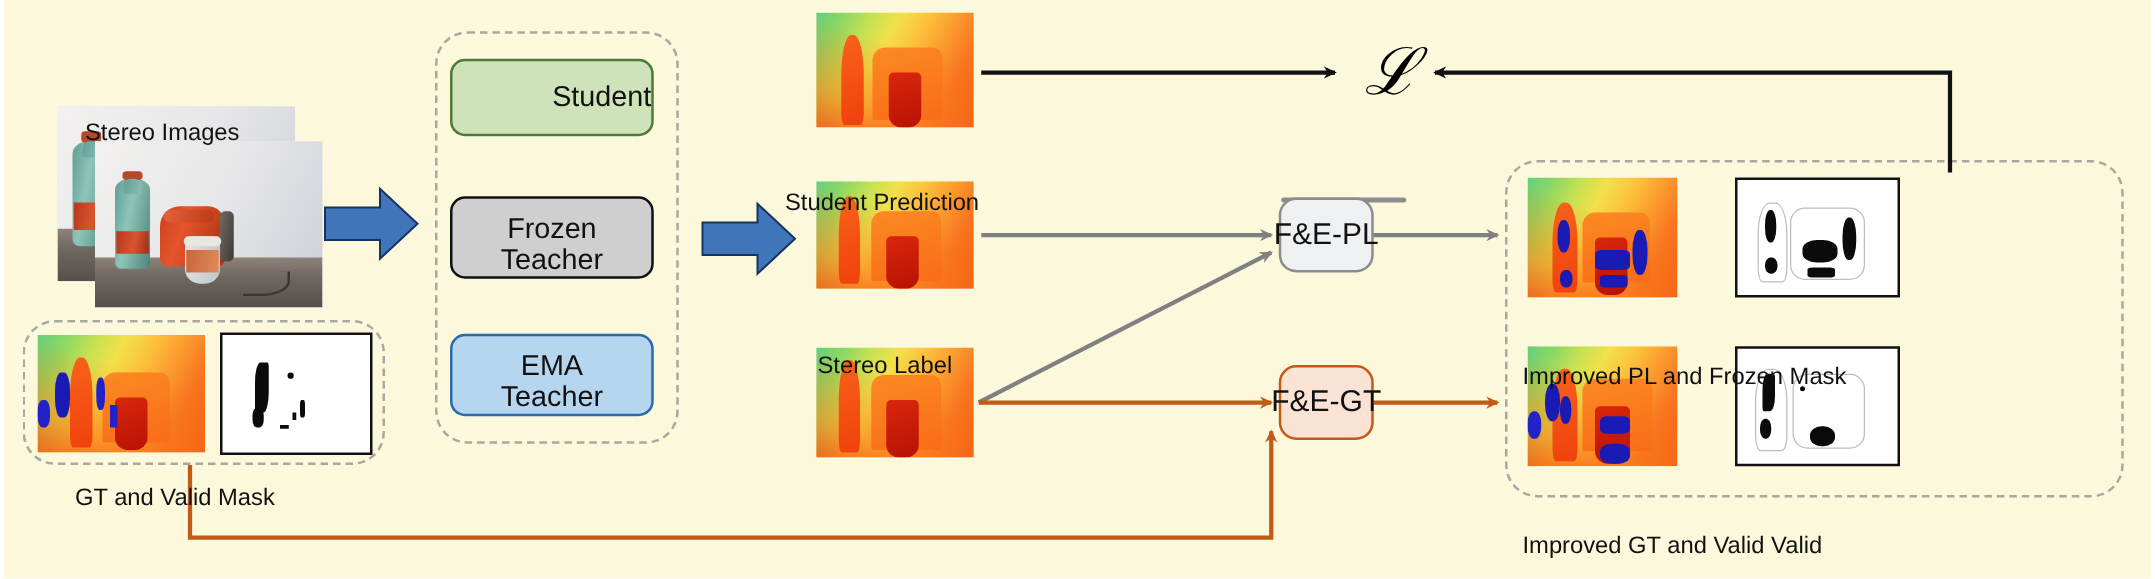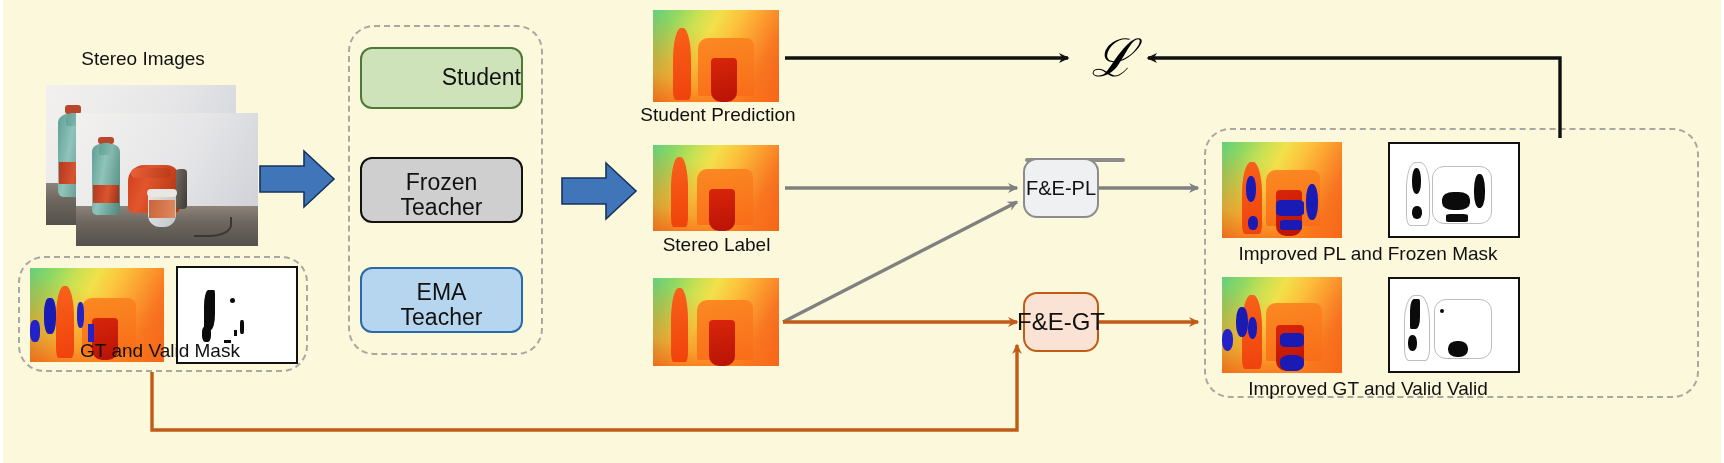--- a/index.html
+++ b/index.html
@@ -31,22 +31,23 @@
     width: 1724px;
     height: 463px;
     z-index: 5;
   }
 
   .caption {
     position: absolute;
     font-size: 19px;
     color: #111111;
     white-space: nowrap;
-    text-align: center;
+    text-align: left;
     z-index: 20;
+    margin-top: 48px;
   }
 
   
   .dash-group {
     position: absolute;
     border: 2.5px dashed #a8a8a0;
     border-radius: 26px;
     box-sizing: border-box;
     z-index: 4;
   }
@@ -345,21 +346,21 @@
   </div>
 
   <div style="position:absolute; left:1085px; top:30px; width:56px; height:58px;
               font-family:'Liberation Serif', serif; font-style:italic;
               font-size:52px; color:#000000; text-align:center; line-height:58px;
               z-index:22;">ℒ</div>
 
   <div class="proc-box proc-pl" style="left:1025px; top:158px; width:100px; height:0px;"></div>
 
   <div class="proc-box proc-pl" style="left:1023px; top:158px; width:76px; height:60px;">
-    <span style="font-size:20px; white-space:nowrap;">F&amp;E-PL</span>
+    <span style="font-size:24px; white-space:nowrap;">F&amp;E-PL</span>
   </div>
 
   <div class="proc-box proc-gt" style="left:1023px; top:292px; width:76px; height:60px;justify-content:center;">
     <span style="font-size:24px; white-space:nowrap;">F&amp;E-GT</span>
   </div>
 
   <div class="dash-group" style="left:1204px; top:128px; width:495px; height:270px;"></div>
 
   <div class="dmap" style="left:1222px; top:142px; width:120px; height:96px;">
     <div class="bg"></div>

